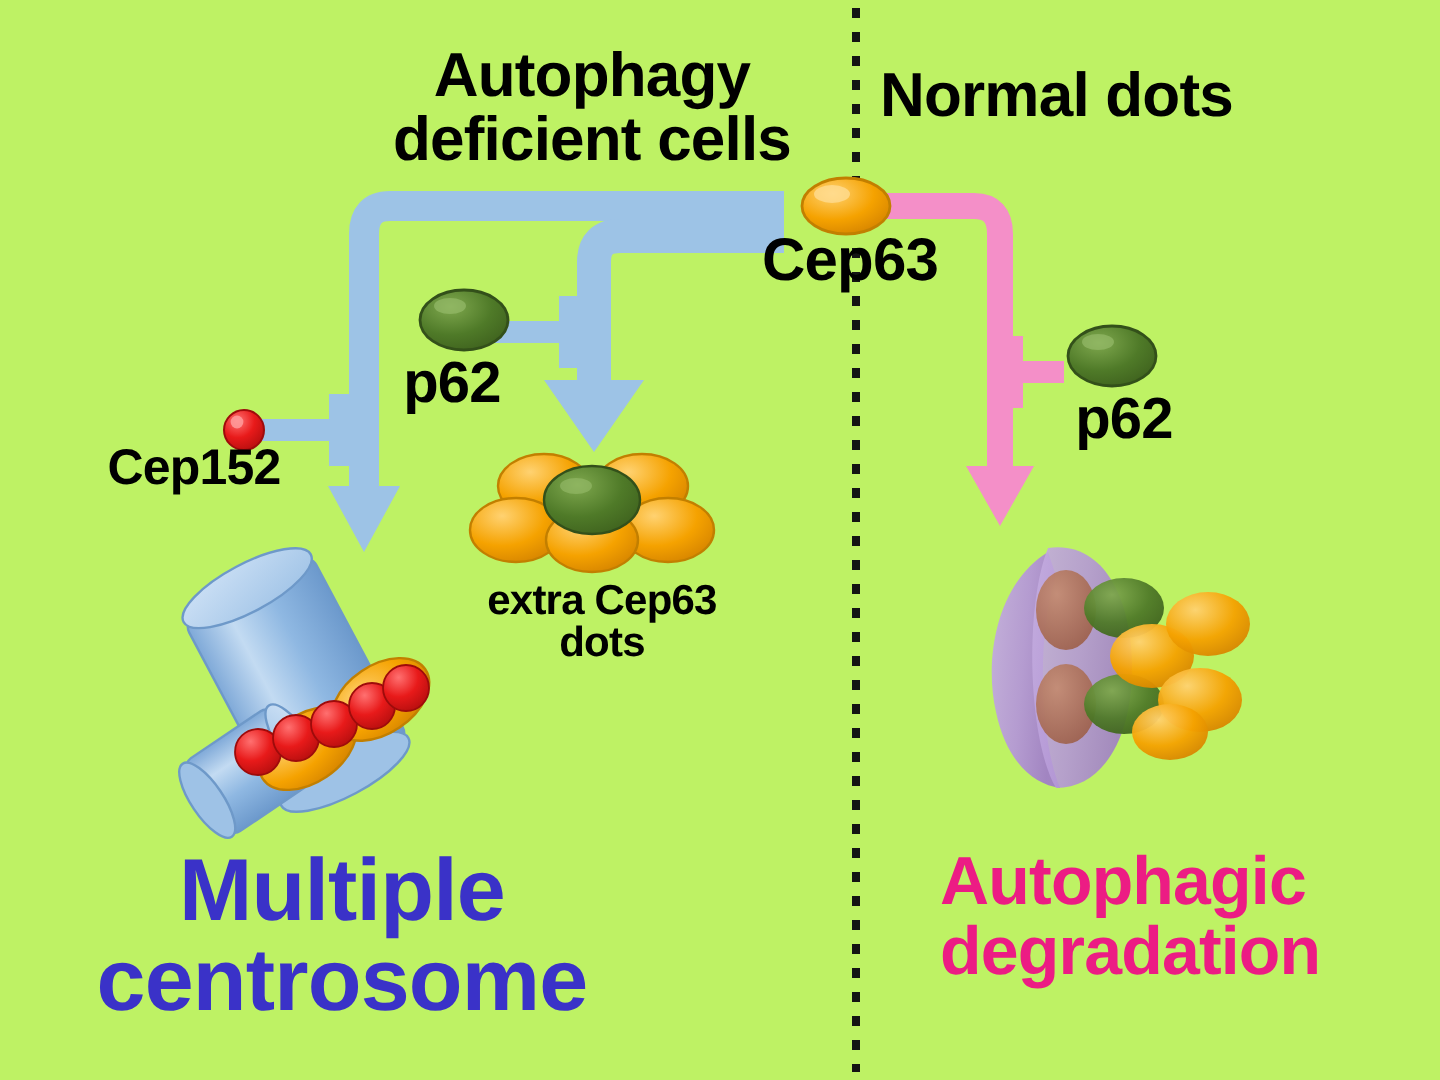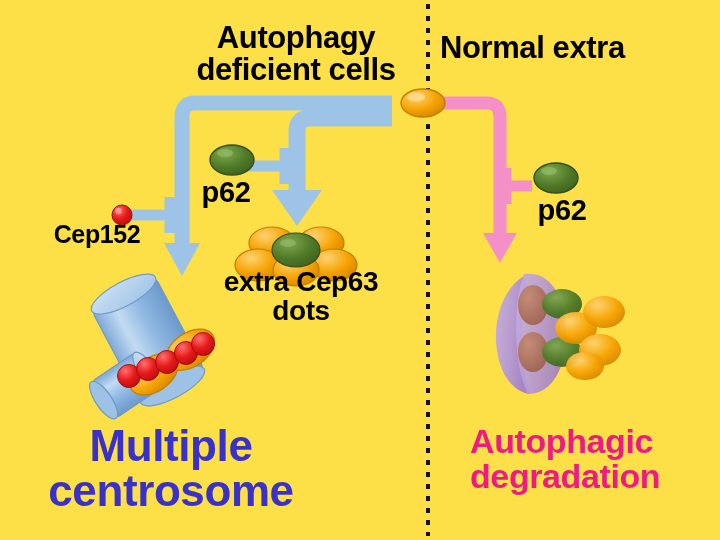--- a/index.html
+++ b/index.html
@@ -4,21 +4,21 @@
 <style>
   html, body {
     margin: 0;
     padding: 0;
     background: #ffffff;
   }
   #figure {
     position: relative;
     width: 720px;
     height: 540px;
-    background: #fde047;
+    background: #bef264;
     overflow: hidden;
     font-family: "Liberation Sans", sans-serif;
   }
   svg.layer {
     position: absolute;
     left: 0;
     top: 0;
     width: 720px;
     height: 540px;
   }
@@ -51,22 +51,22 @@
   }
   #p62-label-right {
     left: 516px; top: 196px; width: 92px;
     font-size: 29px;
   }
   #cep152-label {
     left: 22px; top: 222px; width: 150px;
     font-size: 25px;
   }
   #extra-dots-label {
-    left: 196px; top: 268px; width: 210px;
-    font-size: 28px;
+    left: 196px; top: 290px; width: 210px;
+    font-size: 21px;
   }
   #outcome-left {
     left: 26px; top: 424px; width: 290px;
     font-size: 44px;
     color: #3A32C8;
   }
   #outcome-right {
     left: 438px; top: 424px; width: 280px;
     font-size: 34px;
     color: #EC1C84;
@@ -230,22 +230,23 @@
       <ellipse cx="576" cy="328" rx="21" ry="16" fill="url(#gOrangeR)" opacity="0.95"></ellipse>
       <ellipse cx="604" cy="312" rx="21" ry="16" fill="url(#gOrangeR)" opacity="0.95"></ellipse>
       <ellipse cx="600" cy="350" rx="21" ry="16" fill="url(#gOrangeR)" opacity="0.95"></ellipse>
       <ellipse cx="585" cy="366" rx="19" ry="14" fill="url(#gOrangeR)" opacity="0.95"></ellipse>
     </g>
   </svg>
 
   <div class="lbl" id="panel-title-left">Autophagy
 deficient cells</div>
 
-  <div class="lbl" id="panel-title-right">Normal extra</div>
-
+  <div class="lbl" id="panel-title-right">Normal dots</div>
+
+  <div class="lbl" id="cep63-label">Cep63</div>
 
   <div class="lbl" id="p62-label-left">p62</div>
 
   <div class="lbl" id="p62-label-right">p62</div>
 
   <div class="lbl" id="cep152-label">Cep152</div>
 
   <div class="lbl" id="extra-dots-label">extra Cep63
 dots</div>
 

